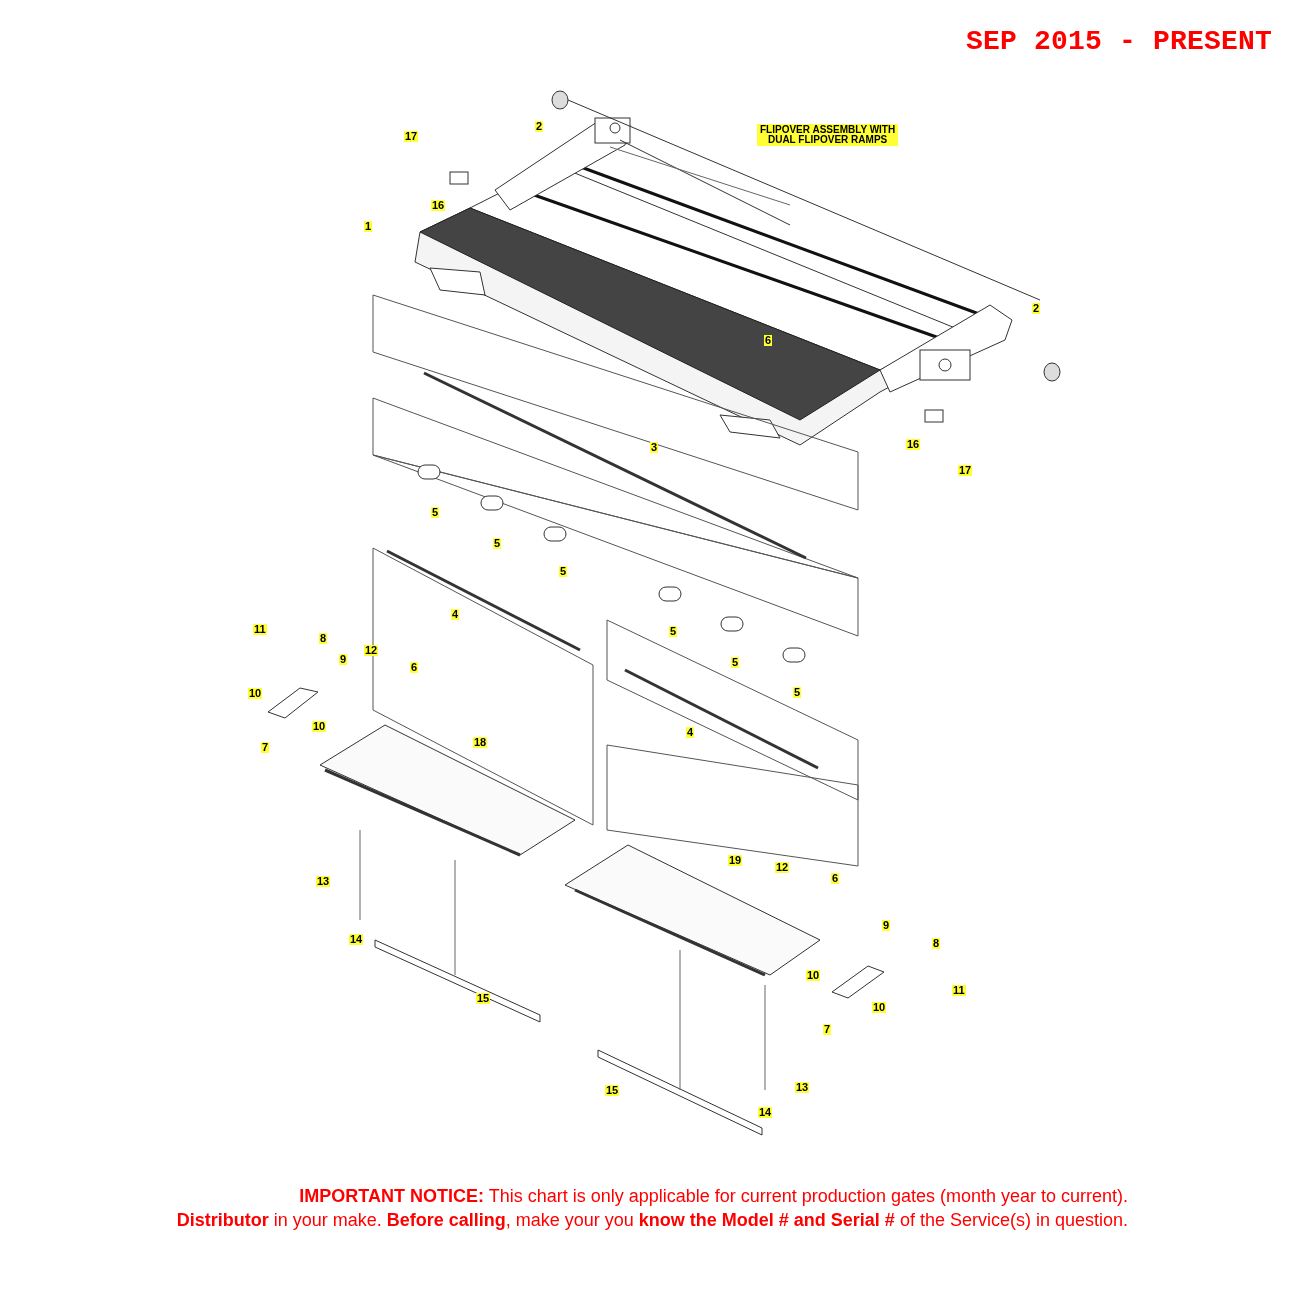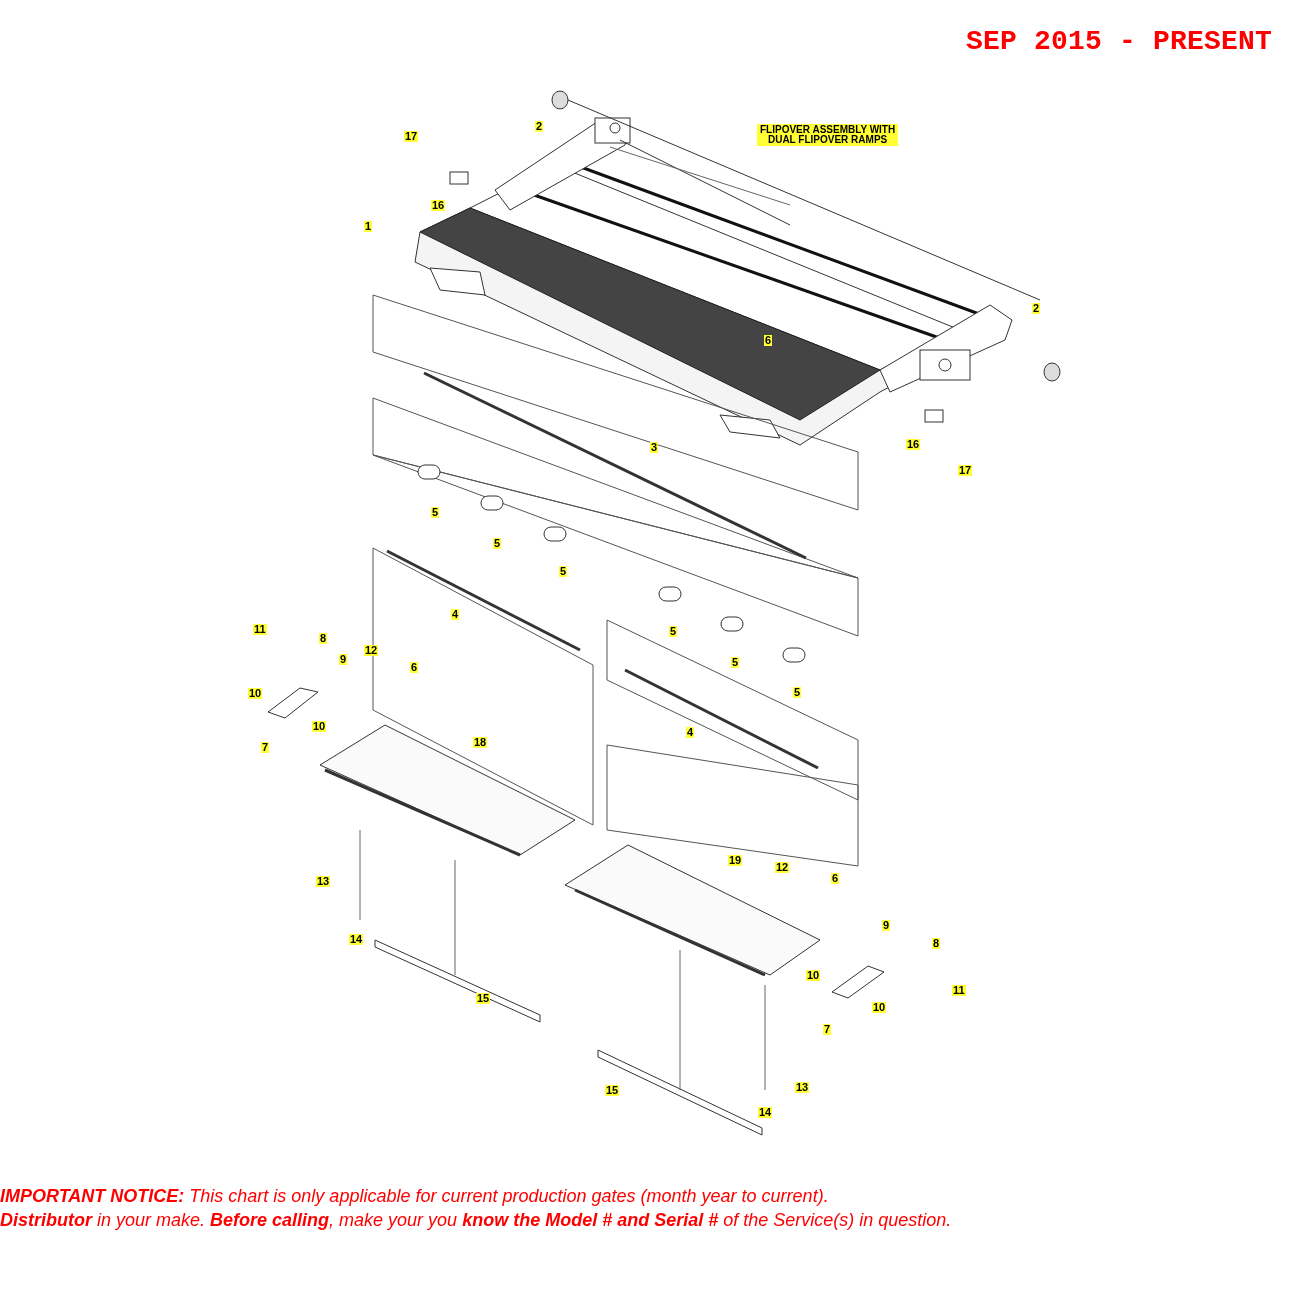--- a/index.html
+++ b/index.html
@@ -1,21 +1,21 @@
 <!DOCTYPE html>
 <html><head>
 <meta charset="utf-8">
 <style>
   html, body { margin:0; padding:0; background:#ffffff; }
   body { width:1306px; height:1306px; position:relative; overflow:hidden; font-family:"Liberation Sans", sans-serif; }
   .date-range { position:absolute; right:34px; top:26px; color:#ff0000; font-weight:bold; font-size:28px; letter-spacing:0.2px; font-family:Liberation Mono, monospace; }
   .diagram { position:absolute; left:0; top:0; width:1306px; height:1306px; }
   .callout { position:absolute; background:#ffff33; color:#000; font-weight:bold; font-size:11px; line-height:11px; padding:0 1px; font-family:"Liberation Sans", sans-serif; }
   .assy-label { position:absolute; left:757px; top:124px; background:#ffff33; color:#000; font-weight:bold; font-size:10px; line-height:10px; text-align:center; padding:1px 3px; font-family:"Liberation Sans", sans-serif; }
-  .notice { position:absolute; left:0; width:1128px; top:1184px; text-align:left; color:#ff0000; font-size:18px; line-height:24px; font-family:"Liberation Sans", sans-serif;font-style:italic; }
+  .notice { position:absolute; left:0; width:1128px; top:1184px; text-align:right; color:#ff0000; font-size:18px; line-height:24px; font-family:"Liberation Sans", sans-serif; }
   .notice b { font-weight:bold; }
 </style>
 </head>
 <body>
 
 <div class="date-range">SEP 2015 - PRESENT</div>
 
 <svg class="diagram" viewBox="0 0 1306 1306" xmlns="http://www.w3.org/2000/svg" fill="none" stroke="#333" stroke-width="1">
 
   <g>

